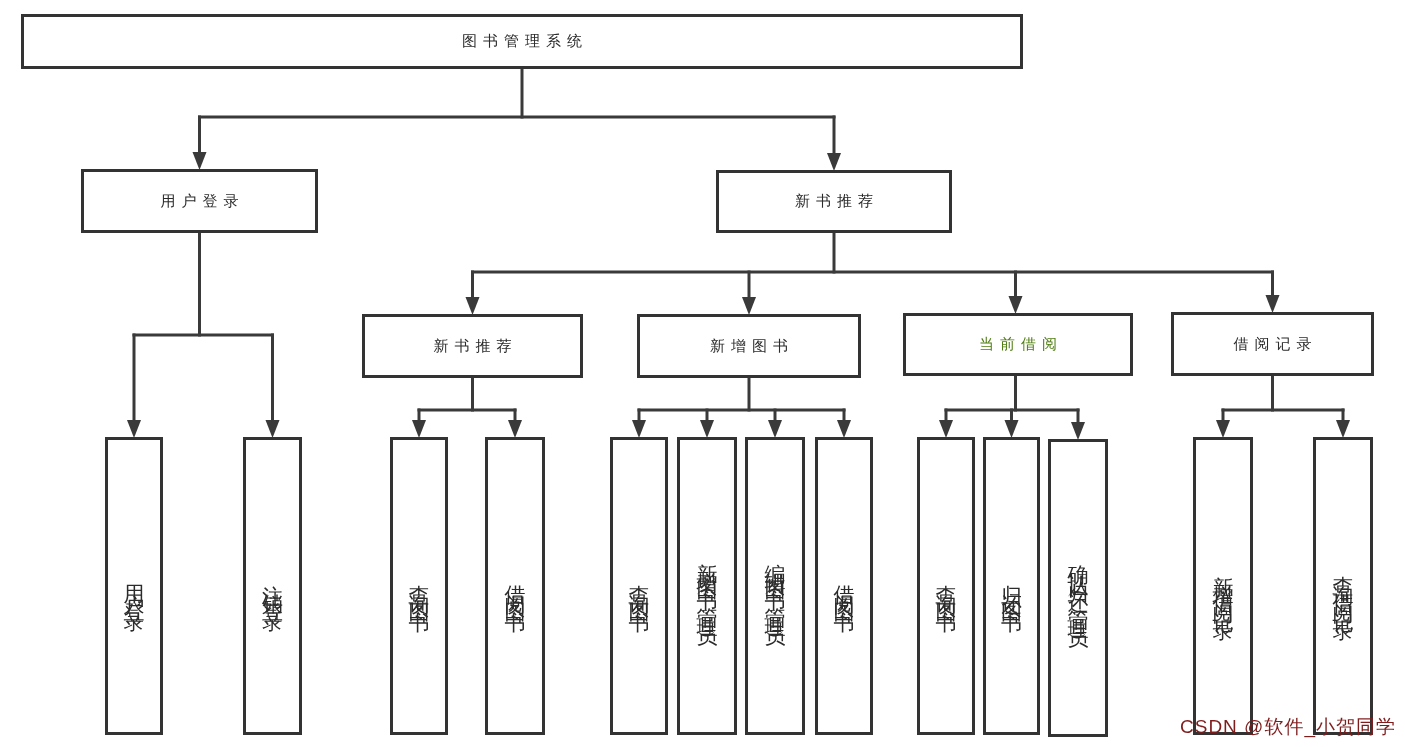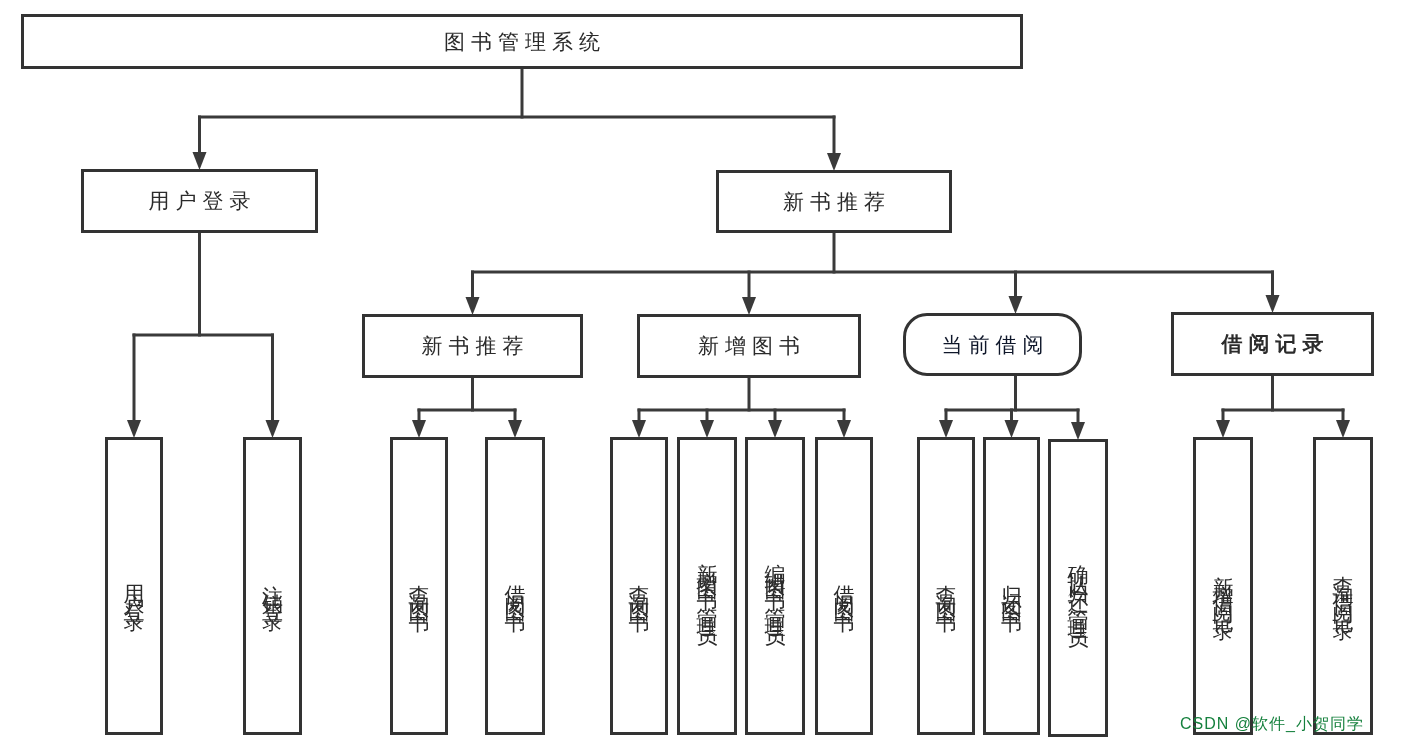--- a/index.html
+++ b/index.html
@@ -19,41 +19,41 @@
   }
   .node {
     position: absolute;
     box-sizing: border-box;
     background: #ffffff;
     border: 3px solid #333333;
     color: #2b2b2b;
     display: flex;
     align-items: center;
     justify-content: center;
-    font-size: 21px;
+    font-size: 15px;
     letter-spacing: 6px;
     text-indent: 6px; 
     white-space: nowrap;
     z-index: 2;
   }
   .node.v {
     writing-mode: vertical-rl;
     text-orientation: mixed;
     letter-spacing: 9px;
     text-indent: 0;
     font-size: 21px;
     white-space: normal;
   }
   .watermark {
     position: absolute;
     left: 1180px;
     top: 714px;
-    font-size: 16px;
+    font-size: 19px;
     letter-spacing: 1px;
-    color: #15803d;
+    color: #7f1d1d;
     z-index: 5;
     white-space: nowrap;
   }
 </style>
 </head>
 <body>
 
 <div class="canvas">
   <svg id="connectors" viewBox="0 0 1405 747" xmlns="http://www.w3.org/2000/svg">
       <line x1="522" y1="69" x2="522" y2="117" stroke="#3a3a3a" stroke-width="3" stroke-linecap="square"></line>
@@ -110,22 +110,22 @@
       <polygon points="1336,420 1350,420 1343,438" fill="#3a3a3a"></polygon>
     </svg>
   <div id="nodes">
       <div class="node" style="left: 21px; top: 14px; width: 1002px; height: 55px; border-color: rgb(51, 51, 51); color: rgb(43, 43, 43);">图书管理系统</div>
       <div class="node" style="left: 81px; top: 169px; width: 237px; height: 64px; border-color: rgb(51, 51, 51); color: rgb(43, 43, 43);">用户登录</div>
       <div class="node" style="left: 716px; top: 170px; width: 236px; height: 63px; border-color: rgb(51, 51, 51); color: rgb(43, 43, 43);">新书推荐</div>
       <div class="node v" style="left: 105px; top: 437px; width: 58px; height: 298px; border-color: rgb(51, 51, 51); color: rgb(43, 43, 43);">用户登录</div>
       <div class="node v" style="left: 243px; top: 437px; width: 59px; height: 298px; border-color: rgb(51, 51, 51); color: rgb(43, 43, 43);">注销登录</div>
       <div class="node" style="left: 362px; top: 314px; width: 221px; height: 64px; border-color: rgb(51, 51, 51); color: rgb(43, 43, 43);">新书推荐</div>
       <div class="node" style="left: 637px; top: 314px; width: 224px; height: 64px; border-color: rgb(51, 51, 51); color: rgb(43, 43, 43);">新增图书</div>
-      <div class="node" style="left: 903px; top: 313px; width: 179px; height: 63px; border-color: rgb(51, 51, 51); color: #0f172a; border-radius: 24px;">当前借阅</div>
-      <div class="node" style="left: 1171px; top: 312px; width: 203px; height: 64px; border-color: rgb(51, 51, 51); color: rgb(43, 43, 43); font-weight: bold;">借阅记录</div>
+      <div class="node" style="left: 903px; top: 313px; width: 230px; height: 63px; border-color: rgb(51, 51, 51); color: #4d7c0f;">当前借阅</div>
+      <div class="node" style="left: 1171px; top: 312px; width: 203px; height: 64px; border-color: rgb(51, 51, 51); color: rgb(43, 43, 43);">借阅记录</div>
       <div class="node v" style="left: 390px; top: 437px; width: 58px; height: 298px; border-color: rgb(51, 51, 51); color: rgb(43, 43, 43);">查询图书</div>
       <div class="node v" style="left: 485px; top: 437px; width: 60px; height: 298px; border-color: rgb(51, 51, 51); color: rgb(43, 43, 43);">借阅图书</div>
       <div class="node v" style="left: 610px; top: 437px; width: 58px; height: 298px; border-color: rgb(51, 51, 51); color: rgb(43, 43, 43);">查询图书</div>
       <div class="node v" style="left: 677px; top: 437px; width: 60px; height: 298px; border-color: rgb(51, 51, 51); color: rgb(43, 43, 43);">新增图书（管理员）</div>
       <div class="node v" style="left: 745px; top: 437px; width: 60px; height: 298px; border-color: rgb(51, 51, 51); color: rgb(43, 43, 43);">编辑图书（管理员）</div>
       <div class="node v" style="left: 815px; top: 437px; width: 58px; height: 298px; border-color: rgb(51, 51, 51); color: rgb(43, 43, 43);">借阅图书</div>
       <div class="node v" style="left: 917px; top: 437px; width: 58px; height: 298px; border-color: rgb(51, 51, 51); color: rgb(43, 43, 43);">查询图书</div>
       <div class="node v" style="left: 983px; top: 437px; width: 57px; height: 298px; border-color: rgb(51, 51, 51); color: rgb(43, 43, 43);">归还图书</div>
       <div class="node v" style="left: 1048px; top: 439px; width: 60px; height: 298px; border-color: rgb(51, 51, 51); color: rgb(43, 43, 43);">确认归还（管理员）</div>
       <div class="node v" style="left: 1193px; top: 437px; width: 60px; height: 298px; border-color: rgb(51, 51, 51); color: rgb(43, 43, 43);">新增借阅记录</div>

